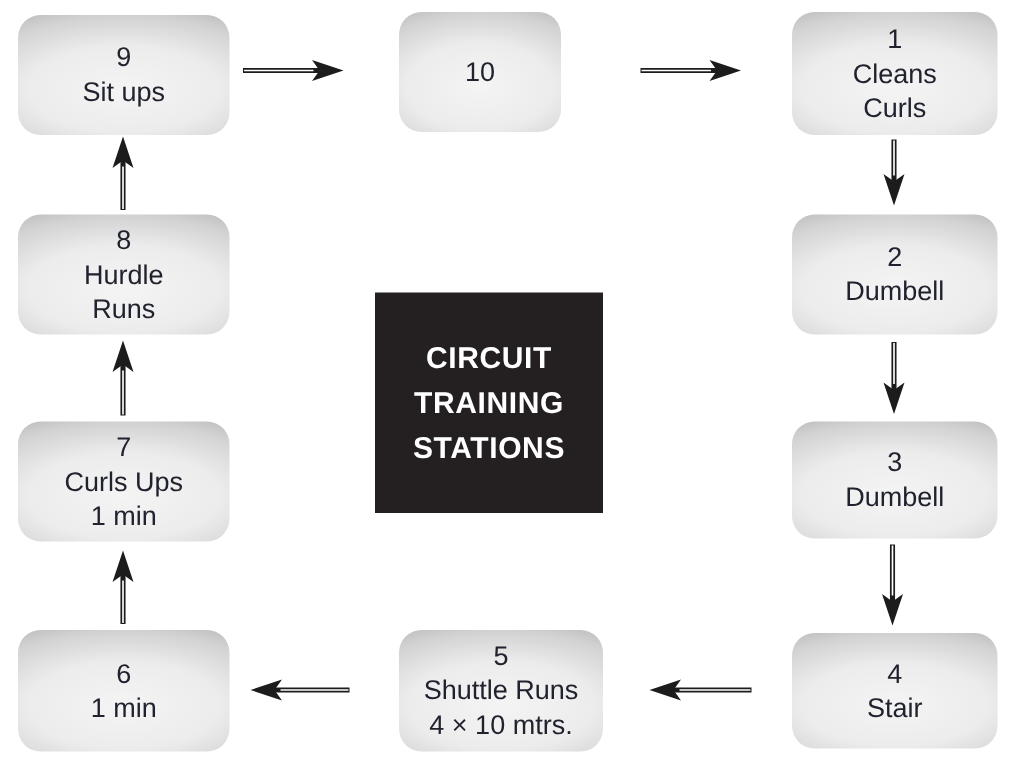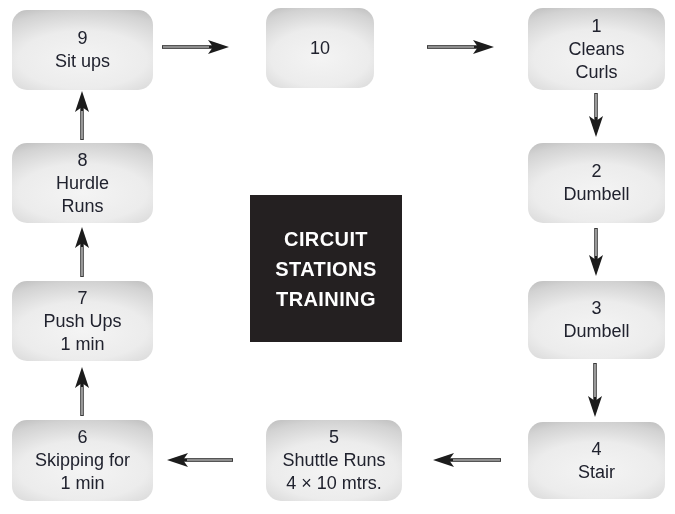--- a/index.html
+++ b/index.html
@@ -52,22 +52,22 @@
     left: 0; top: 0;
     pointer-events: none;
   }
 </style>
 </head>
 <body>
 
 <div class="canvas">
   <div class="center-box">
     <div>CIRCUIT</div>
+    <div>TRAINING</div>
     <div>STATIONS</div>
-    <div>TRAINING</div>
   </div>
 
   <div id="stations">
       <div class="station" style="left: 528px; top: 8px; width: 137px; height: 82px;">
         <div class="st-line">1</div>
         <div class="st-line">Cleans</div>
         <div class="st-line">Curls</div>
       </div>
       <div class="station" style="left: 528px; top: 143px; width: 137px; height: 80px;">
         <div class="st-line">2</div>
@@ -81,26 +81,25 @@
         <div class="st-line">4</div>
         <div class="st-line">Stair</div>
       </div>
       <div class="station" style="left: 266px; top: 420px; width: 136px; height: 81px;">
         <div class="st-line">5</div>
         <div class="st-line">Shuttle Runs</div>
         <div class="st-line">4 × 10 mtrs.</div>
       </div>
       <div class="station" style="left: 12px; top: 420px; width: 141px; height: 81px;">
         <div class="st-line">6</div>
-        <div class="st-line">Skipping for</div>
         <div class="st-line">1 min</div>
       </div>
       <div class="station" style="left: 12px; top: 281px; width: 141px; height: 80px;">
         <div class="st-line">7</div>
-        <div class="st-line">Push Ups</div>
+        <div class="st-line">Curls Ups</div>
         <div class="st-line">1 min</div>
       </div>
       <div class="station" style="left: 12px; top: 143px; width: 141px; height: 80px;">
         <div class="st-line">8</div>
         <div class="st-line">Hurdle</div>
         <div class="st-line">Runs</div>
       </div>
       <div class="station" style="left: 12px; top: 10px; width: 141px; height: 80px;">
         <div class="st-line">9</div>
         <div class="st-line">Sit ups</div>

